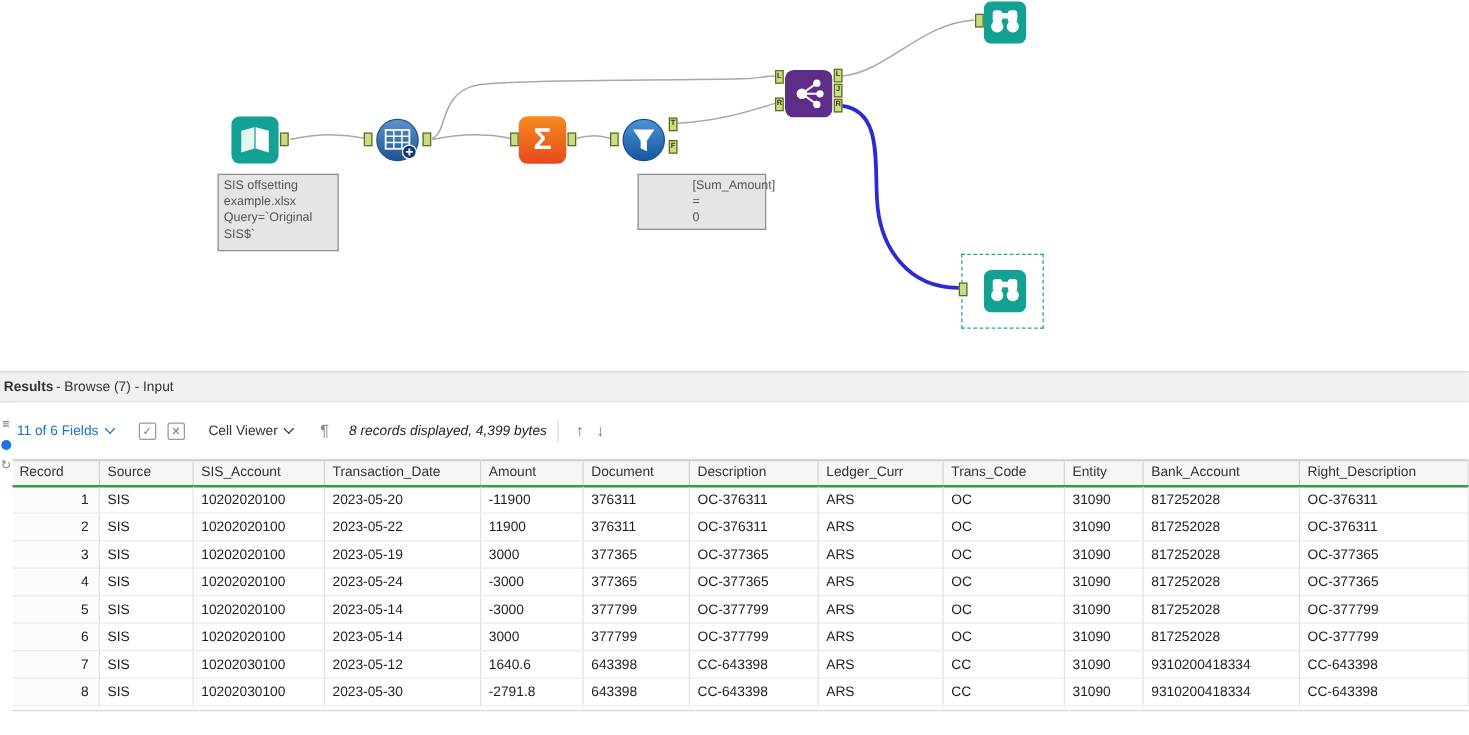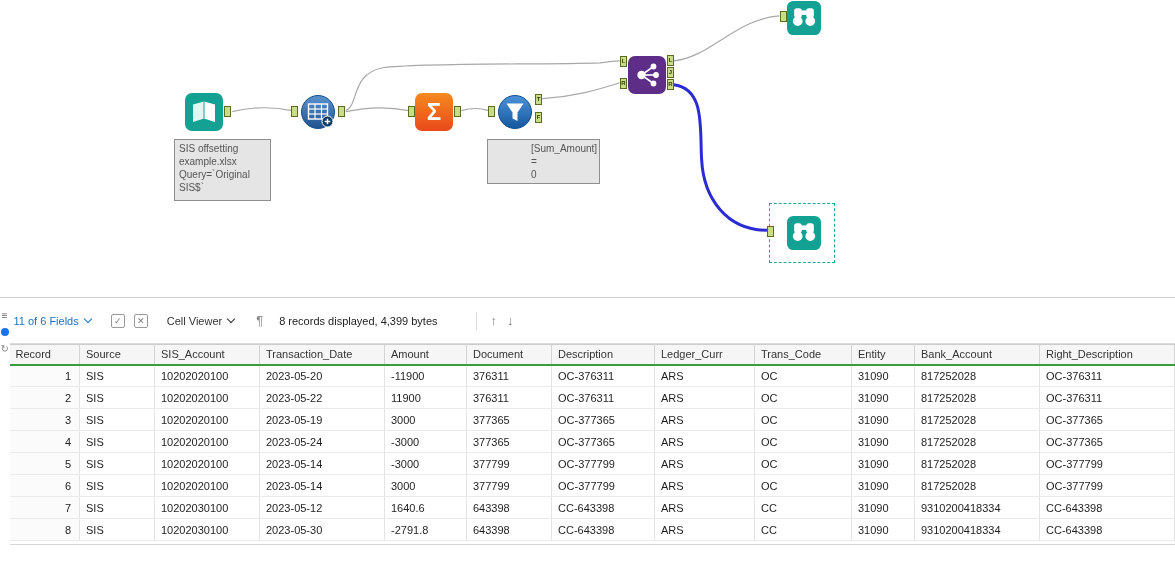--- a/index.html
+++ b/index.html
@@ -25,21 +25,21 @@
             border:1px solid #5d6b21; font-weight:bold; font-size:6px; line-height:9px;
             color:#2f3a09; text-align:center; z-index:5; }
 
   .selection-box { position:absolute; left:769px; top:203px; width:66px; height:60px;
                    border:1px dashed #18a99c; }
 
   .annotation { position:absolute; background:#e5e5e5; border:1px solid #8f8f8f;
                 font-size:10px; font-weight:normal; color:#555; padding:2px 4px;
                 line-height:1.3; white-space:pre-line; }
   .annotation.input-note  { left:174px; top:139px; width:97px; min-height:62px; }
-  .annotation.filter-note { left:487px; top:139px; width:113px; min-height:33px;padding-left:43px; }
+  .annotation.filter-note { left:510px; top:139px; width:103px; min-height:33px;padding-left:43px; }
 
   
   .results-header { height:24px; background:#f0f0f0; border-bottom:1px solid #dedede;
                     display:flex; align-items:center; padding-left:3px; font-size:11px;
                     color:#333; }
   .results-header b { font-weight:bold; margin-right:2px; }
 
   .results-body { display:flex; height:265px; }
   .left-strip { width:10px; display:flex; flex-direction:column; align-items:center;
                 padding-top:14px; gap:8px; }
@@ -54,21 +54,21 @@
                      background:#fff; }
   .fields-dd { color:#1673c7; display:flex; align-items:center; cursor:default; margin-right:20px; }
   .chev { display:inline-block; width:6px; height:6px; border-right:1.5px solid currentColor;
           border-bottom:1.5px solid currentColor; transform:rotate(45deg);
           margin-left:6px; margin-bottom:3px; }
   .tb-iconbox { width:14px; height:14px; border:1px solid #9a9a9a; border-radius:2px;
                 display:flex; align-items:center; justify-content:center; font-size:9px;
                 color:#7a7a7a; margin-right:9px; }
   .cell-viewer { display:flex; align-items:center; margin-left:10px; margin-right:22px; }
   .pilcrow { color:#8a8a8a; font-size:13px; margin-right:16px; }
-  .records-info { color:#222; margin-right:38px; }
+  .records-info { color:#222; margin-right:8px;font-style:italic; }
   .tb-sep { width:1px; height:18px; background:#dcdcdc; margin-right:14px; }
   .nav-arrow { color:#777; font-size:13px; margin-right:10px; }
 
   table.grid { border-collapse:collapse; table-layout:fixed; width:1165px; font-size:11px; }
   table.grid th { height:20px; background:#f6f6f6; border-top:1px solid #cccccc;
                   border-right:1px solid #d4d4d4; border-bottom:2px solid #3a9c3a;
                   font-weight:normal; color:#333; text-align:left; padding:0 0 0 6px;
                   overflow:hidden; white-space:nowrap;margin-left:40px; }
   table.grid td { height:22px; border-right:1px solid #e3e3e3; border-bottom:1px solid #ebebeb;
                   color:#1e1e1e; padding:0 0 0 6px; overflow:hidden; white-space:nowrap;
@@ -193,20 +193,24 @@
 
     <div class="annotation input-note">SIS offsetting
 example.xlsx
 Query=`Original
 SIS$`</div>
     <div class="annotation filter-note">[Sum_Amount] =
 0</div>
   </div>
 
   <div>
+    <div class="results-header">
+      <b>Results</b>
+      <span> - Browse (7) - Input</span>
+    </div>
 
     <div class="results-body">
       <div class="left-strip">
         <span class="strip-menu">≡</span>
         <span class="strip-dot"></span>
         <span class="strip-refresh">↻</span>
       </div>
 
       <div class="results-main">
         <div class="results-toolbar">

